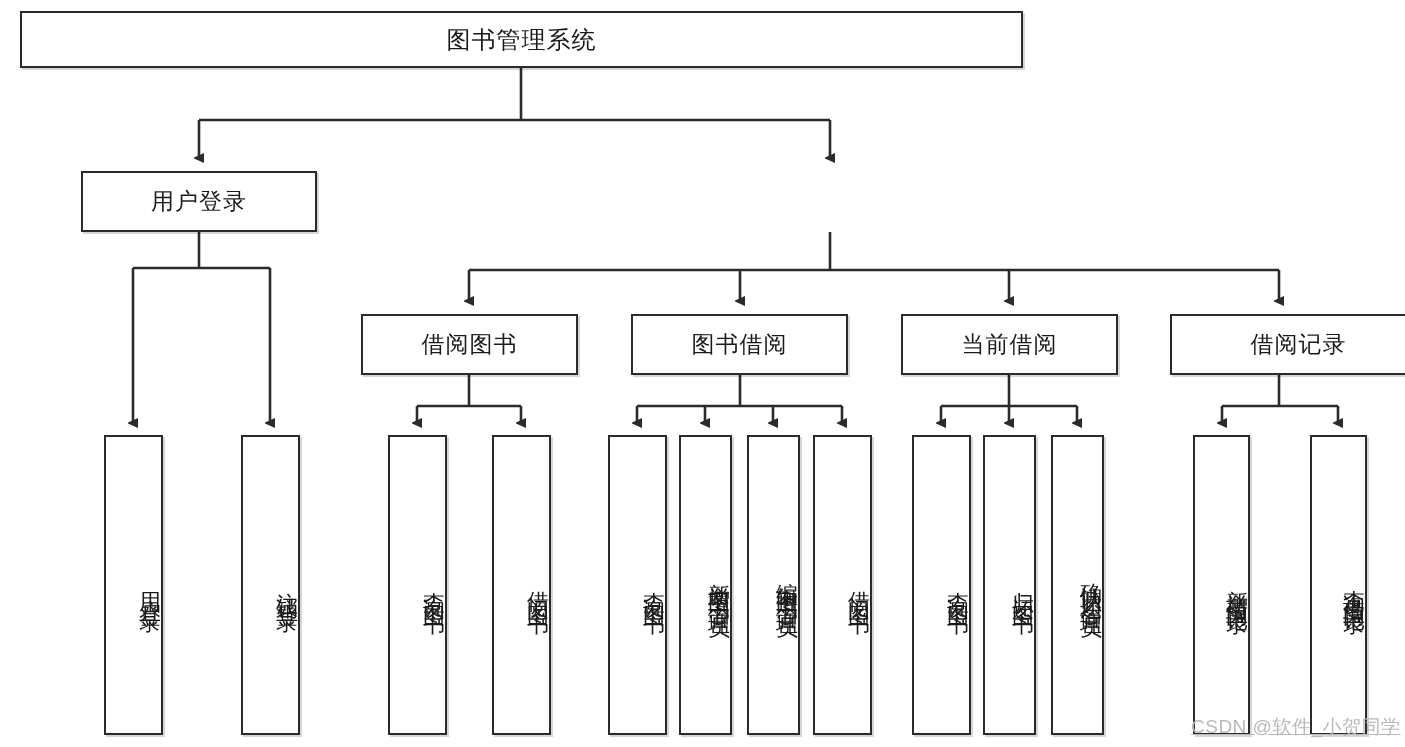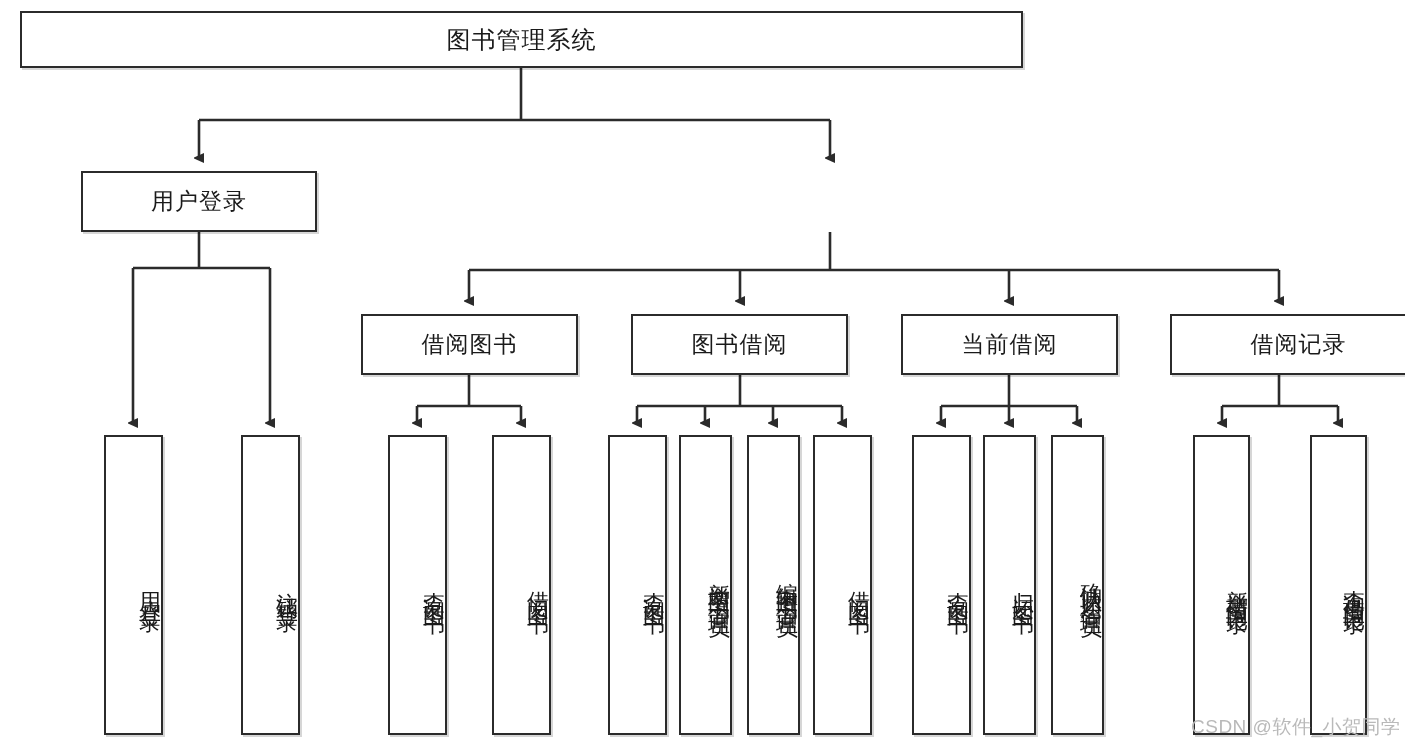--- a/index.html
+++ b/index.html
@@ -184,15 +184,15 @@
     <span>确认归还（管理员）</span>
   </div>
 
   <div class="node vert tall" style="left:1193px; top:435px; width:57px; height:300px;">
     <span>新增借阅记录</span>
   </div>
   <div class="node vert tall" style="left:1310px; top:435px; width:57px; height:300px;">
     <span>查询借阅记录</span>
   </div>
 
-  <div class="watermark" style="left:1191px; top:714px;">CSDN @软件_小贺同学</div>
+  <div class="watermark" style="left:1191px; top:714px;text-decoration:underline;">CSDN @软件_小贺同学</div>
 
 </div>
 
 </body></html>

